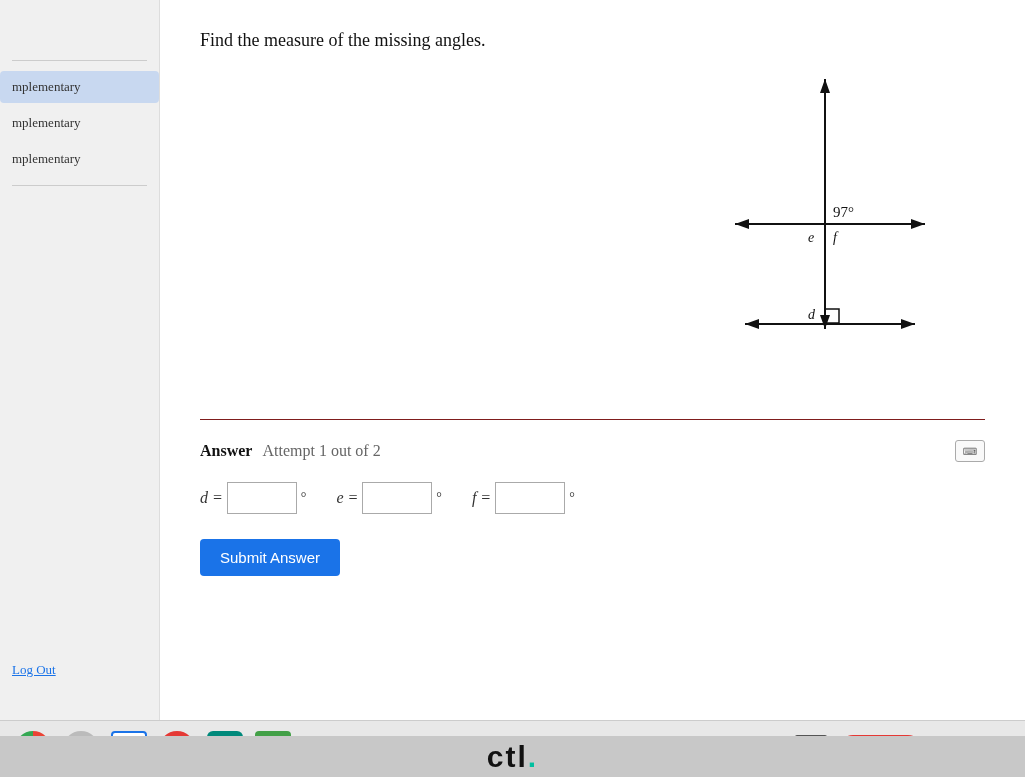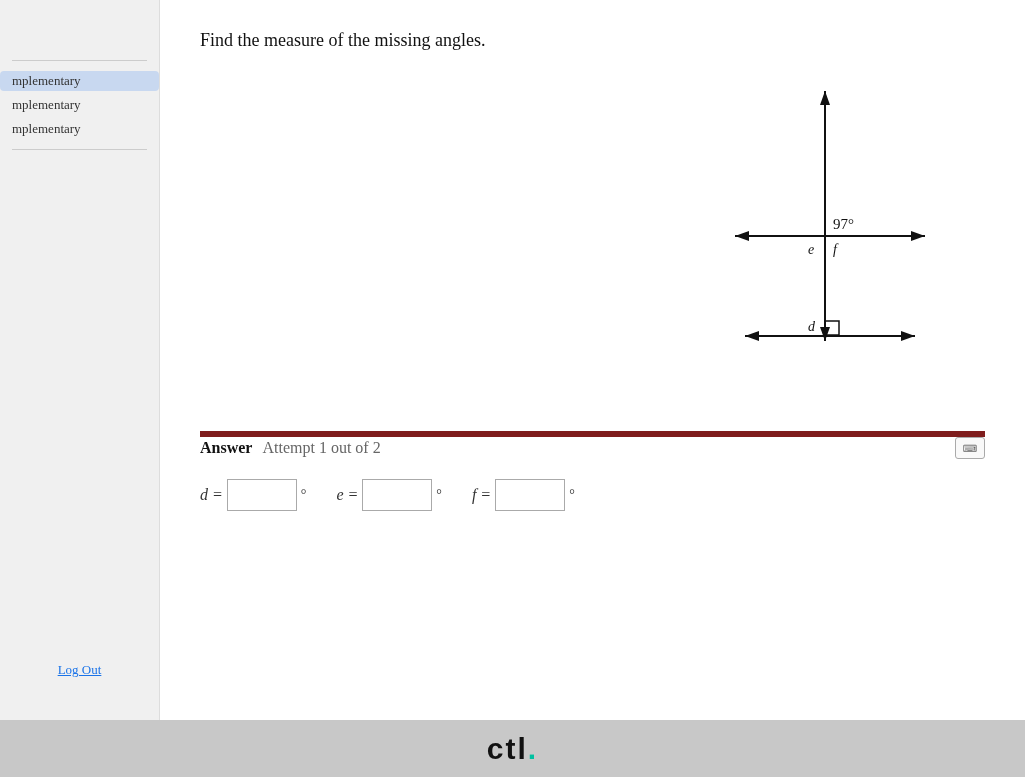--- a/index.html
+++ b/index.html
@@ -28,21 +28,21 @@
       min-width: 160px;
       background: #f0f0f0;
       border-right: 1px solid #ddd;
       padding: 10px 0;
       display: flex;
       flex-direction: column;
       gap: 4px;
     }
 
     .sidebar-item {
-      padding: 2px 12px;
+      padding: 8px 12px;
       font-size: 13px;
       color: #333;
       cursor: pointer;
     }
 
     .sidebar-item.active {
       background: #c8d8f0;
       border-radius: 4px;
     }
 
@@ -52,53 +52,53 @@
       margin: 6px 12px;
     }
 
     .sidebar-logout {
       margin-top: auto;
       padding: 8px 12px;
       font-size: 13px;
       color: #1a73e8;
       cursor: pointer;
       text-decoration: underline;
-      text-align: center;
     }
 
     
     .main-content {
       flex: 1;
       background: #fff;
       padding: 30px 40px;
       overflow-y: auto;
     }
 
     .problem-title {
       font-size: 18px;
       font-weight: normal;
-      margin-bottom: 30px;
+      margin-bottom: 18px;
       color: #111;
     }
 
     
     .diagram-area {
       display: flex;
       justify-content: flex-end;
       margin-bottom: 30px;
     }
 
     .diagram-svg {
       width: 320px;
       height: 320px;
     }
 
     
     .answer-section {
-      border-top: 6px solid #7f1d1d;
+      border-top: 1px solid #7f1d1d;
+      padding-top: 20px;
     }
 
     .answer-header {
       display: flex;
       align-items: center;
       gap: 10px;
       margin-bottom: 20px;
     }
 
     .answer-label {
@@ -372,20 +372,23 @@
           <span class="degree-symbol">°</span>
         </div>
 
         <div class="input-group">
           <span style="font-style:italic;">f =</span>
           <input type="text" class="angle-input" style="">
           <span class="degree-symbol">°</span>
         </div>
       </div>
 
+      <button class="submit-btn">
+        <span>Submit Answer</span>
+      </button>
     </div>
   </div>
 </div>
 
 <div class="taskbar">
 
   <div class="taskbar-icon chrome"></div>
 
   <div class="taskbar-icon round-gray" style="font-size:14px;">⟨</div>
 
@@ -402,17 +405,17 @@
   <div class="taskbar-right">
     <div class="monitor-icon">🖥</div>
     <button class="sign-out-btn">
       <span>Sign out</span>
     </button>
     <span class="taskbar-date">Oct 16</span>
     <span class="taskbar-time">1:42</span>
   </div>
 </div>
 
-<div style="position:absolute; bottom:0; left:0; width:1025px; height:57px; display:flex; align-items:center; justify-content:center; background:#c8c8c8; pointer-events:none;">
+<div style="position:absolute; bottom:0; left:0; width:1025px; height:41px; display:flex; align-items:center; justify-content:center; background:#c8c8c8; pointer-events:none;">
   <span style="font-size:30px; font-weight:bold; font-family:sans-serif; color:#111; letter-spacing:2px;">
     ctl<span style="color:#00c0a0;">.</span>
   </span>
 </div>
 
 </body></html>

